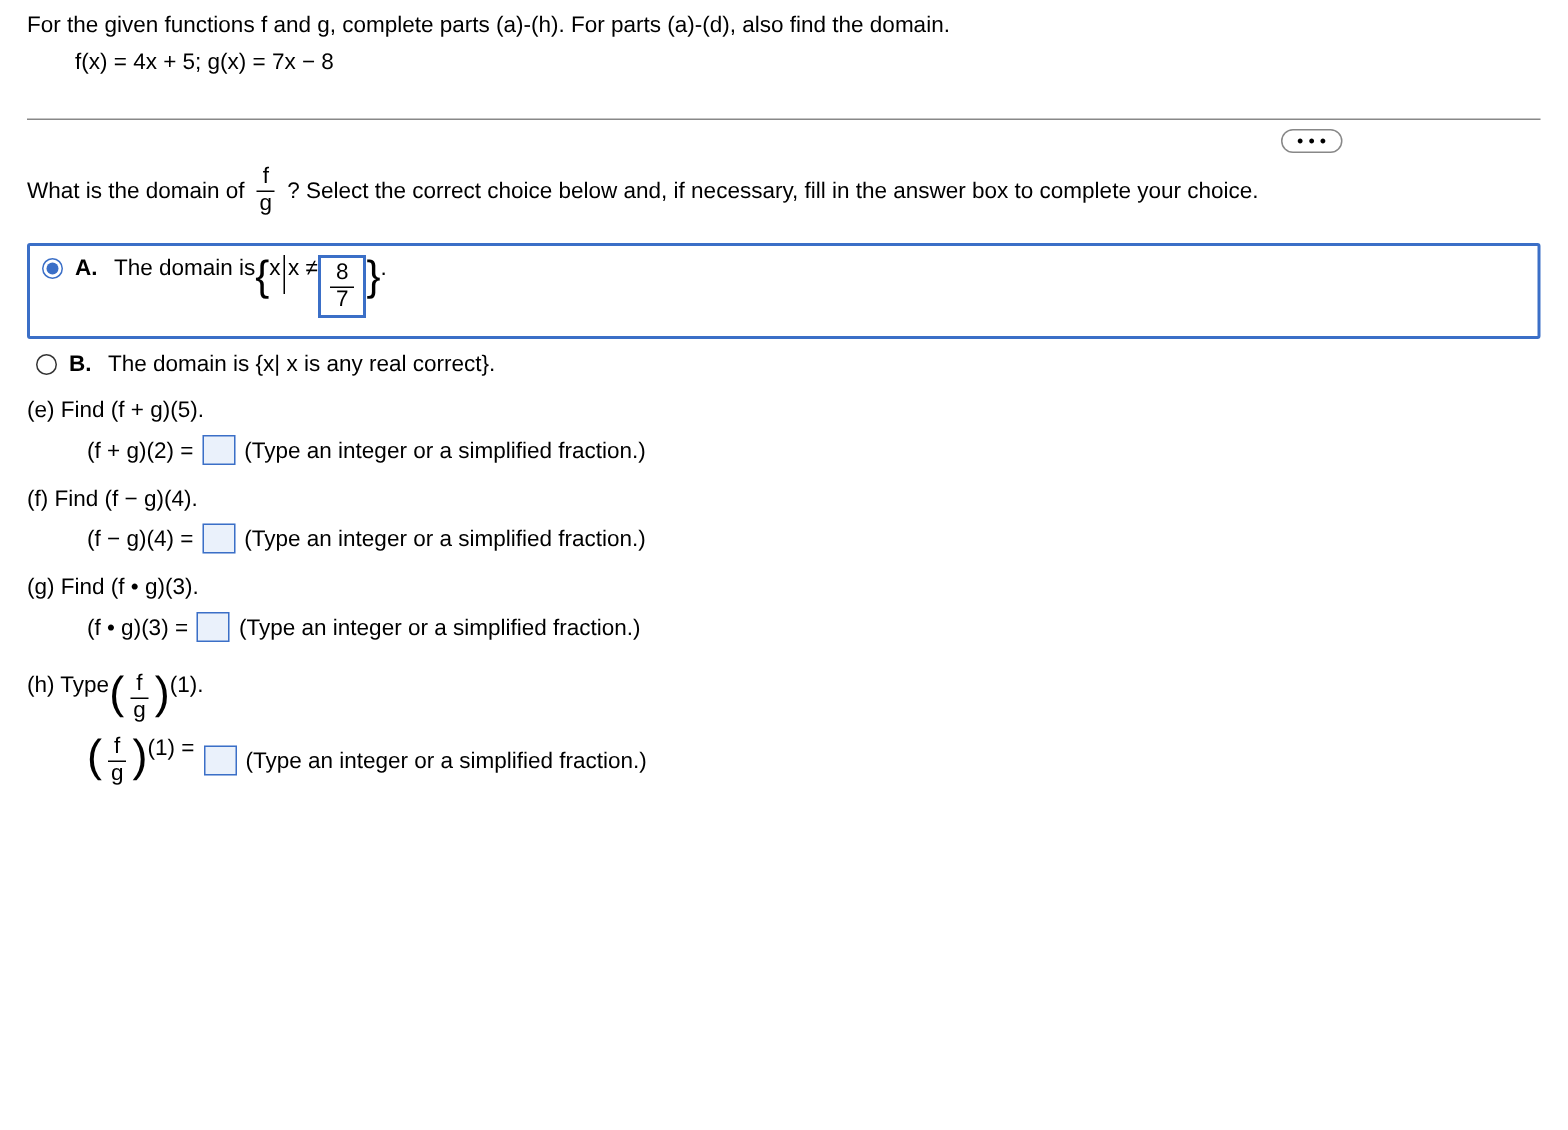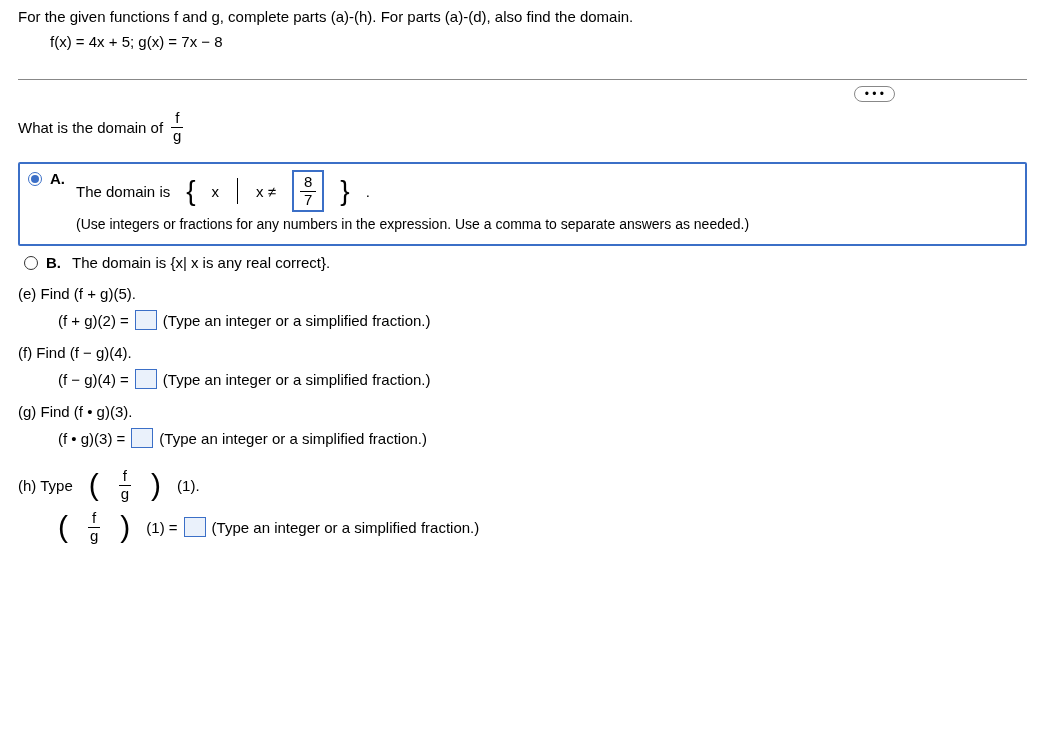--- a/index.html
+++ b/index.html
@@ -53,21 +53,21 @@
     vertical-align: middle;
   }
   .set-brace { font-size: 28px; line-height: 1; vertical-align: middle; }
   .hint { margin-top: 4px; font-size: 14px; }
   .part { margin: 14px 0 8px 0; }
   .answer-line { margin-left: 40px; display: flex; align-items: center; gap: 6px; margin-bottom: 6px; }
   .empty-box {
     width: 22px; height: 20px; border: 1.5px solid #3b6fc7; background: #eaf1fb;
     display: inline-block;
   }
-  .inline-flex { display: inline-flex; align-items: center; gap: 16px; }
+  .inline-flex { display: inline-flex; align-items: flex-start; }
   .big-paren { font-size: 30px; line-height: 1; }
   .choice-b { display: flex; align-items: center; gap: 8px; margin: 8px 0 8px 6px; }
   .radio-outline {
     width: 14px; height: 14px; border: 1.5px solid #333; border-radius: 50%;
     display: inline-block; flex-shrink: 0;
   }
   .vbar { display:inline-block; border-left:1px solid #000; height:26px; vertical-align:middle; margin:0 2px;}
 </style>
 </head>
 <body>
@@ -79,20 +79,21 @@
 
 <hr class="divider">
 <div class="ellipsis-pill">• • •</div>
 
 <div class="question-line">
   <span>What is the domain of </span>
   <span class="frac">
     <span class="num">f</span>
     <span class="den">g</span>
   </span>
+  <span>? Select the correct choice below and, if necessary, fill in the answer box to complete your choice.</span>
 </div>
 
 <div class="choice-box">
   <div class="choice-row">
     <span class="radio selected"></span>
     <span class="choice-label">A.</span>
     <div class="choice-body">
       <span class="inline-flex">
         <span>The domain is </span>
         <span class="set-brace">{</span>
@@ -101,21 +102,20 @@
         <span>x ≠</span>
         <span class="filled-ans">
           <span class="frac">
             <span class="num">8</span>
             <span class="den">7</span>
           </span>
         </span>
         <span class="set-brace">}</span>
         <span>.</span>
       </span>
-      <div class="hint">(Use integers or fractions for any numbers in the expression. Use a comma to separate answers as needed.)</div>
     </div>
   </div>
 </div>
 
 <div class="choice-b">
   <span class="radio-outline"></span>
   <span class="choice-label">B.</span>
   <span>The domain is {x| x is any real correct}.</span>
 </div>
 

